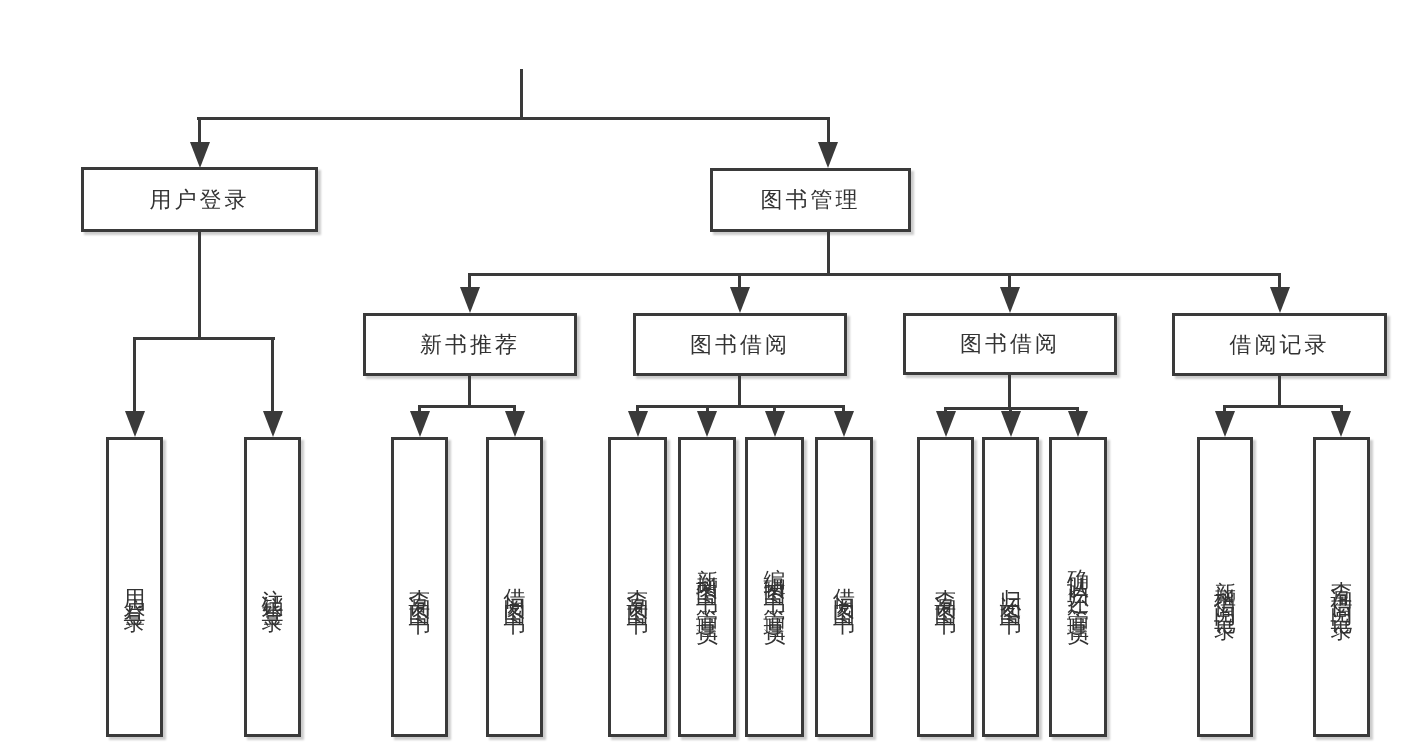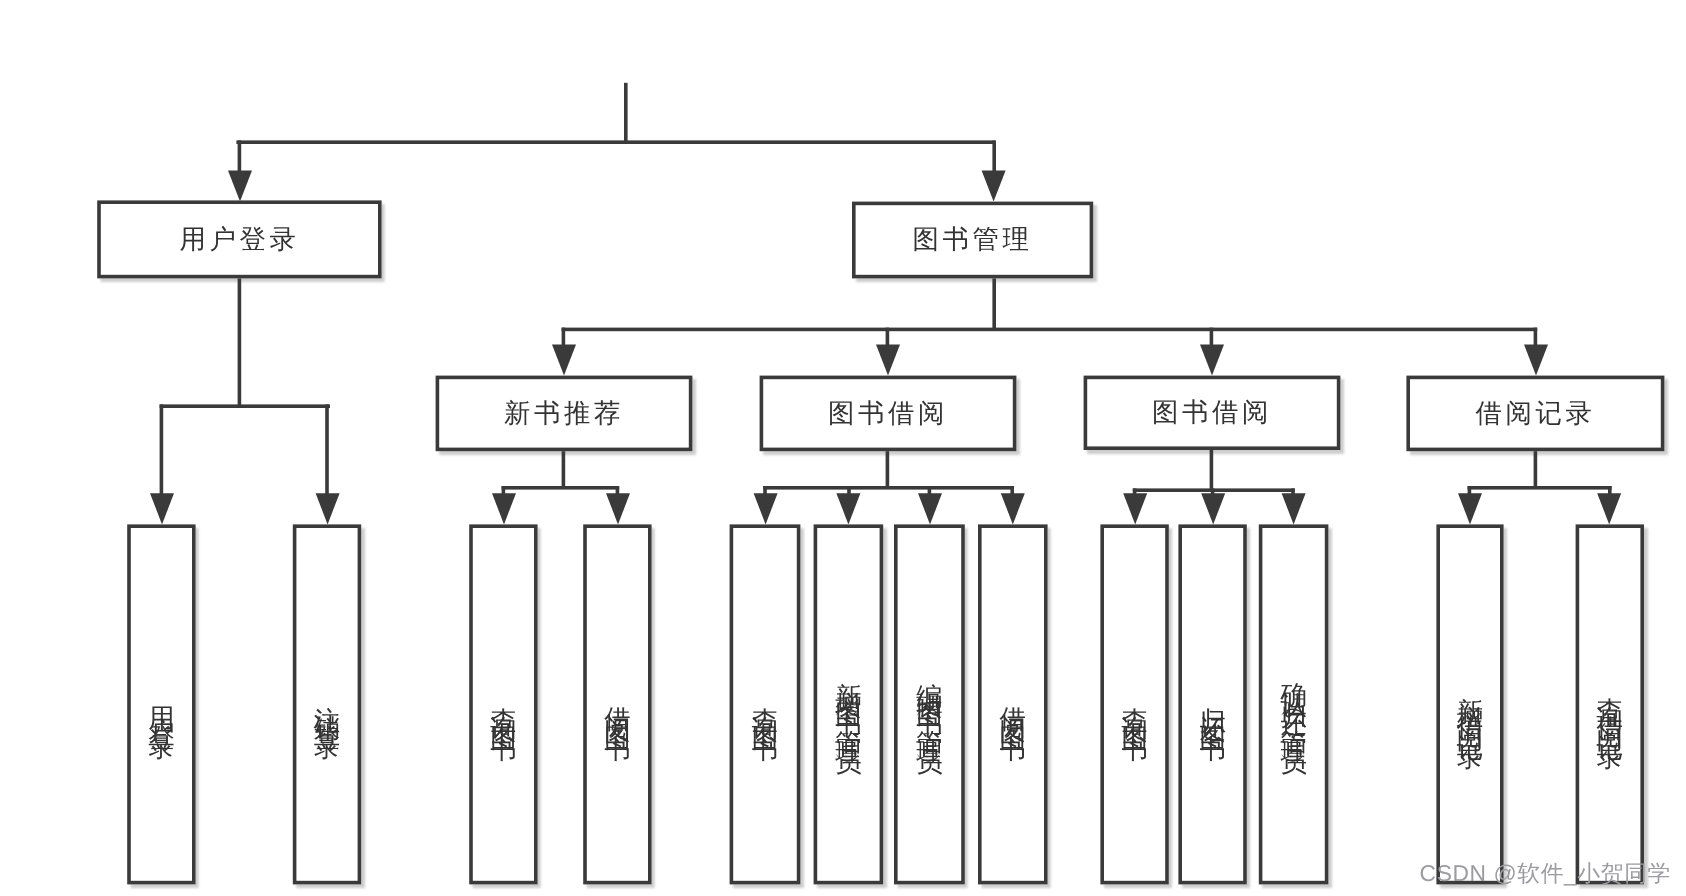--- a/index.html
+++ b/index.html
@@ -179,15 +179,14 @@
     <span class="vlabel">确认归还（管理员）</span>
   </div>
 
   <div class="box" style="left:1197px;top:437px;width:56px;height:300px;">
     <span class="vlabel">新增借阅记录</span>
   </div>
   <div class="box" style="left:1313px;top:437px;width:57px;height:300px;">
     <span class="vlabel">查询借阅记录</span>
   </div>
 
-  <div id="watermark">CSDN @软件_小贺同学</div>
 
 </div>
 
 </body></html>

